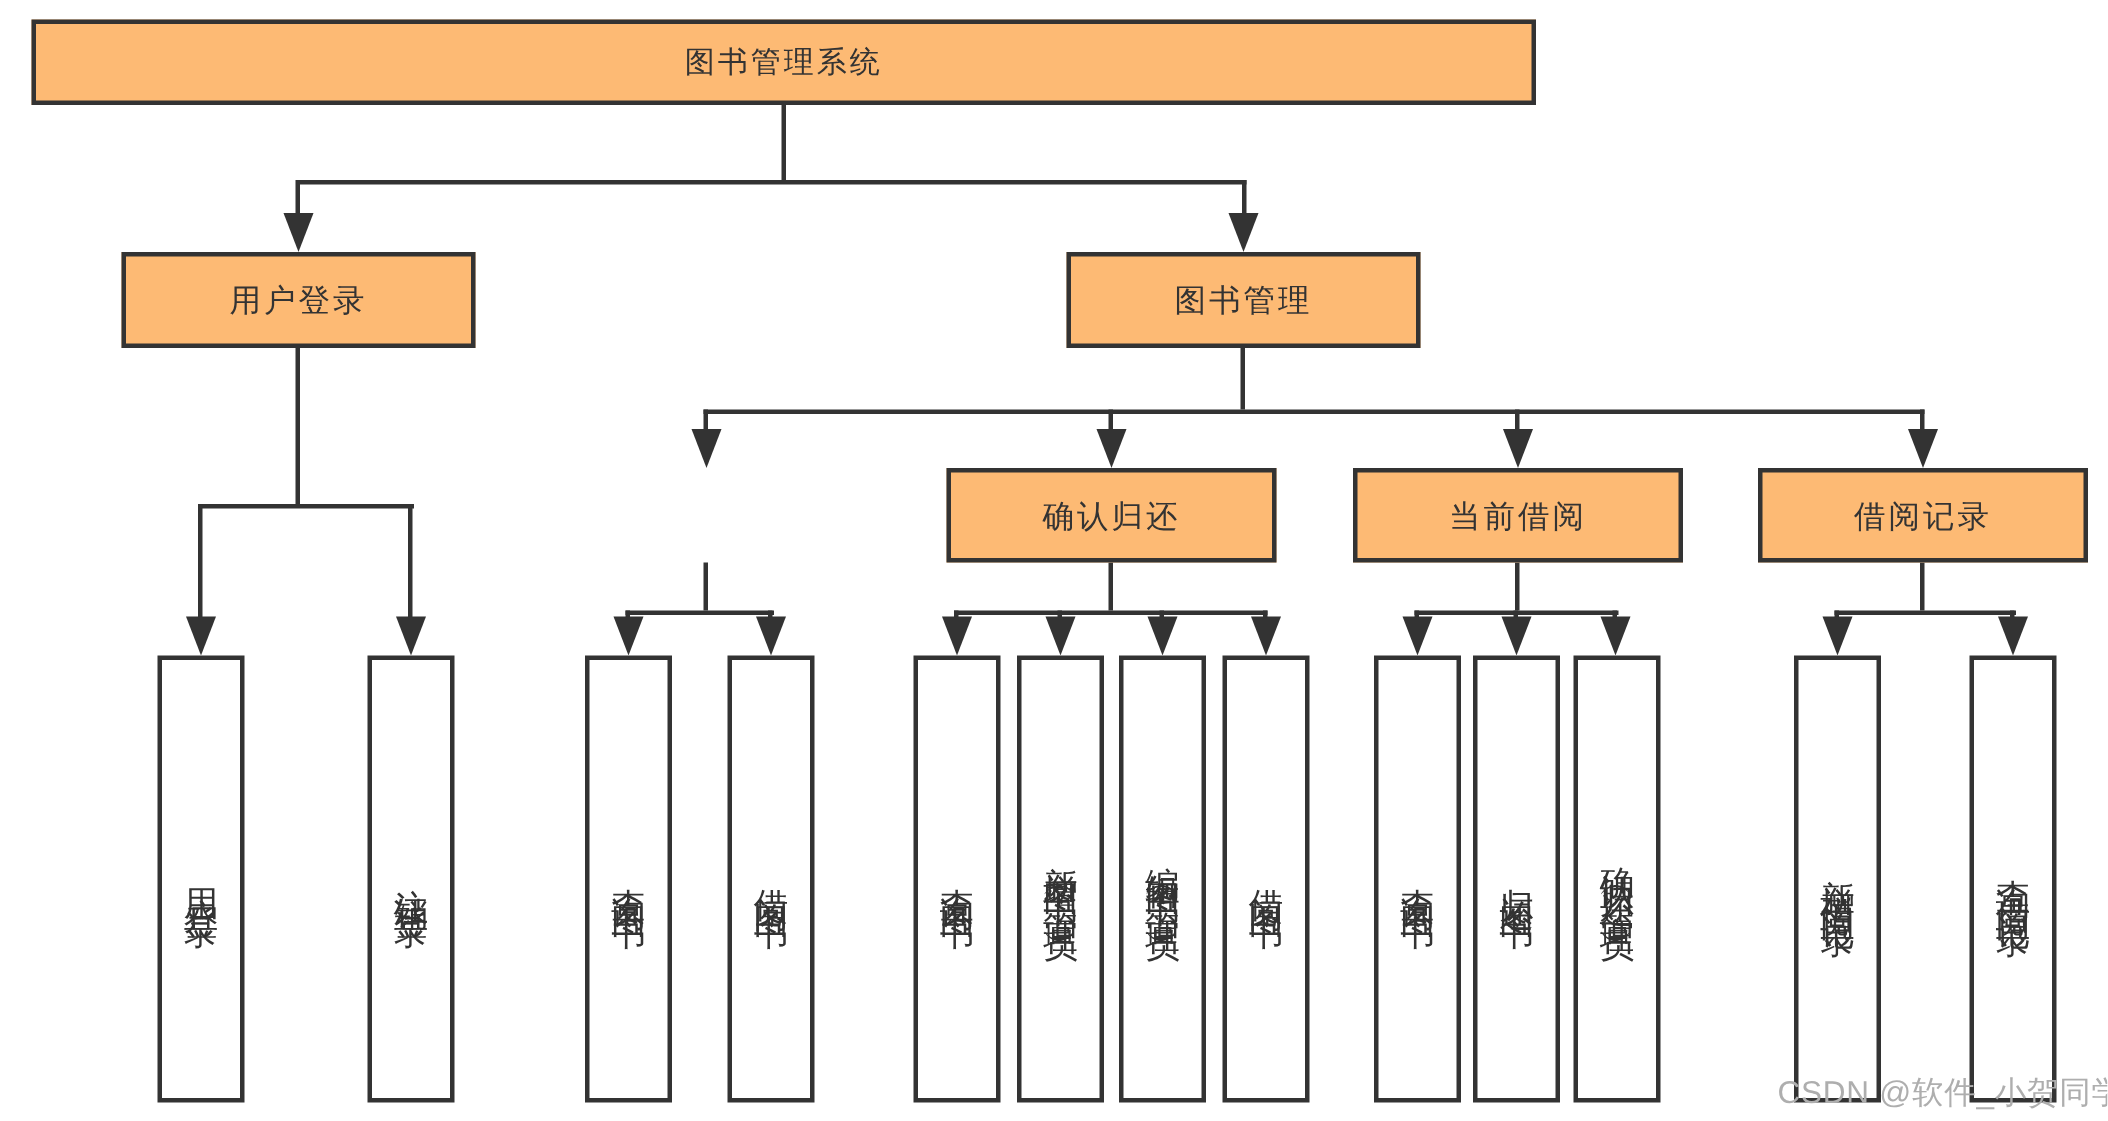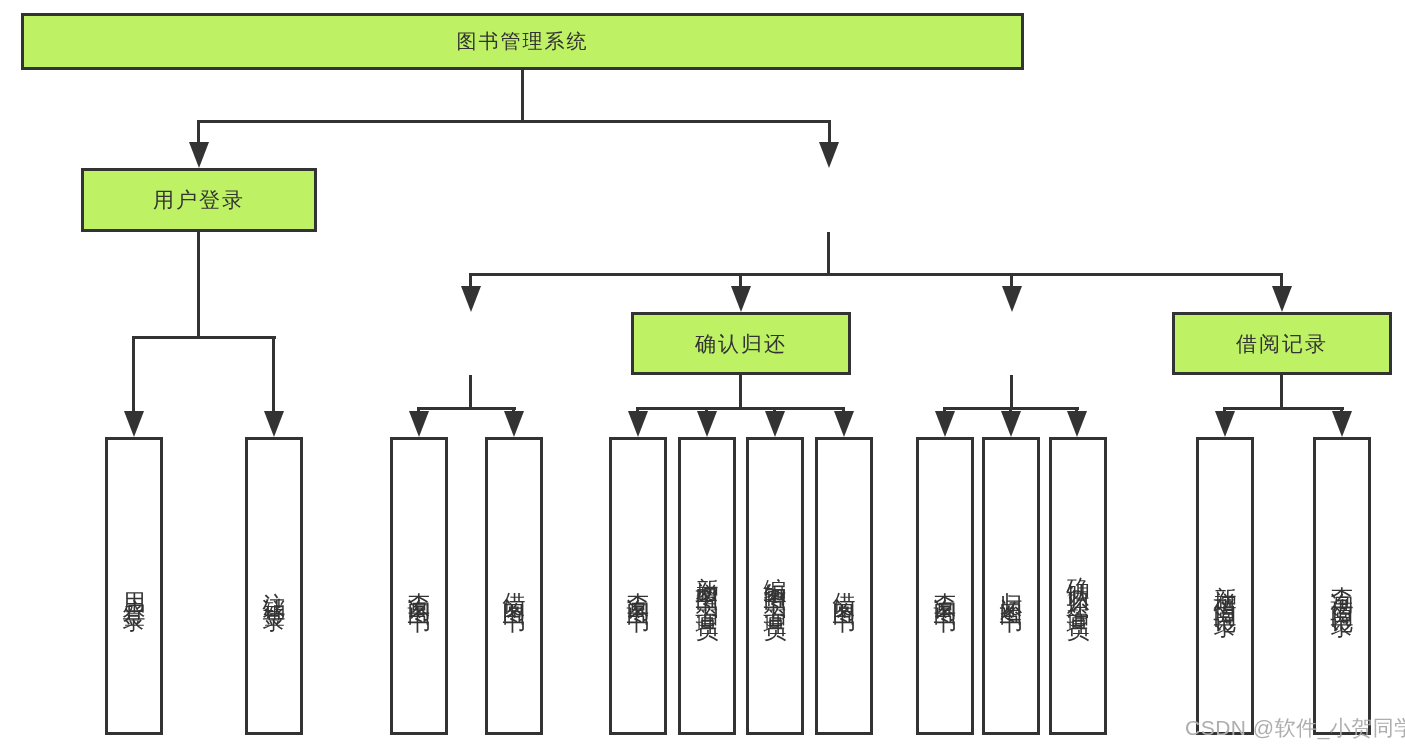--- a/index.html
+++ b/index.html
@@ -1,21 +1,21 @@
 <!DOCTYPE html>
 <html><head>
 <meta charset="utf-8">
 <style>
   html,body{margin:0;padding:0;background:#ffffff;}
   #canvas{
     position:relative;width:1405px;height:747px;background:#ffffff;overflow:hidden;
     font-family:"Liberation Sans","DejaVu Sans",sans-serif;color:#333333;
   }
   .hbox{
-    position:absolute;box-sizing:border-box;border:3px solid #333333;background:#bef264;
+    position:absolute;box-sizing:border-box;border:3px solid #333333;background:#fdba74;
     display:flex;align-items:center;justify-content:center;
     font-size:21px;letter-spacing:2px;color:#333333;z-index:2;
   }
   .vbox{
     position:absolute;box-sizing:border-box;border:3px solid #333333;background:#ffffff;
     top:437px;height:298px;width:58px;
     display:flex;align-items:center;justify-content:center;
     writing-mode:vertical-rl;font-size:23px;letter-spacing:6px;line-height:1;
     color:#333333;z-index:2;
   }
@@ -38,40 +38,42 @@
   <div class="hbox" style="left:21px;top:13px;width:1003px;height:57px;font-size:20px;">图书管理系统</div>
 
   <div class="ln" style="left:521px;top:70px;width:3px;height:50px;"></div>
   <div class="ln" style="left:198px;top:120px;width:633px;height:3px;"></div>
   <div class="ln" style="left:197px;top:120px;width:3px;height:26px;"></div>
   <div class="ah" style="left:189px;top:142px;"></div>
   <div class="ln" style="left:828px;top:120px;width:3px;height:26px;"></div>
   <div class="ah" style="left:819px;top:142px;"></div>
 
   <div class="hbox" style="left:81px;top:168px;width:236px;height:64px;">用户登录</div>
+  <div class="hbox" style="left:711px;top:168px;width:236px;height:64px;">图书管理</div>
 
   <div class="ln" style="left:197px;top:232px;width:3px;height:104px;"></div>
   <div class="ln" style="left:132px;top:336px;width:144px;height:3px;"></div>
   <div class="ln" style="left:132px;top:336px;width:3px;height:78px;"></div>
   <div class="ah" style="left:124px;top:411px;"></div>
   <div class="ln" style="left:272px;top:336px;width:3px;height:78px;"></div>
   <div class="ah" style="left:264px;top:411px;"></div>
 
   <div class="ln" style="left:827px;top:232px;width:3px;height:41px;"></div>
   <div class="ln" style="left:469px;top:273px;width:814px;height:3px;"></div>
   <div class="ln" style="left:469px;top:273px;width:3px;height:17px;"></div>
   <div class="ah" style="left:461px;top:286px;"></div>
   <div class="ln" style="left:739px;top:273px;width:3px;height:17px;"></div>
   <div class="ah" style="left:731px;top:286px;"></div>
   <div class="ln" style="left:1010px;top:273px;width:3px;height:17px;"></div>
   <div class="ah" style="left:1002px;top:286px;"></div>
   <div class="ln" style="left:1280px;top:273px;width:3px;height:17px;"></div>
   <div class="ah" style="left:1272px;top:286px;"></div>
 
   <div class="hbox" style="left:631px;top:312px;width:220px;height:63px;">确认归还</div>
+  <div class="hbox" style="left:902px;top:312px;width:220px;height:63px;">当前借阅</div>
   <div class="hbox" style="left:1172px;top:312px;width:220px;height:63px;">借阅记录</div>
 
   <div class="ln" style="left:469px;top:375px;width:3px;height:32px;"></div>
   <div class="ln" style="left:417px;top:407px;width:99px;height:3px;"></div>
   <div class="ln" style="left:417px;top:407px;width:3px;height:8px;"></div>
   <div class="ah" style="left:409px;top:411px;"></div>
   <div class="ln" style="left:512px;top:407px;width:3px;height:8px;"></div>
   <div class="ah" style="left:504px;top:411px;"></div>
 
   <div class="ln" style="left:739px;top:375px;width:3px;height:32px;"></div>

